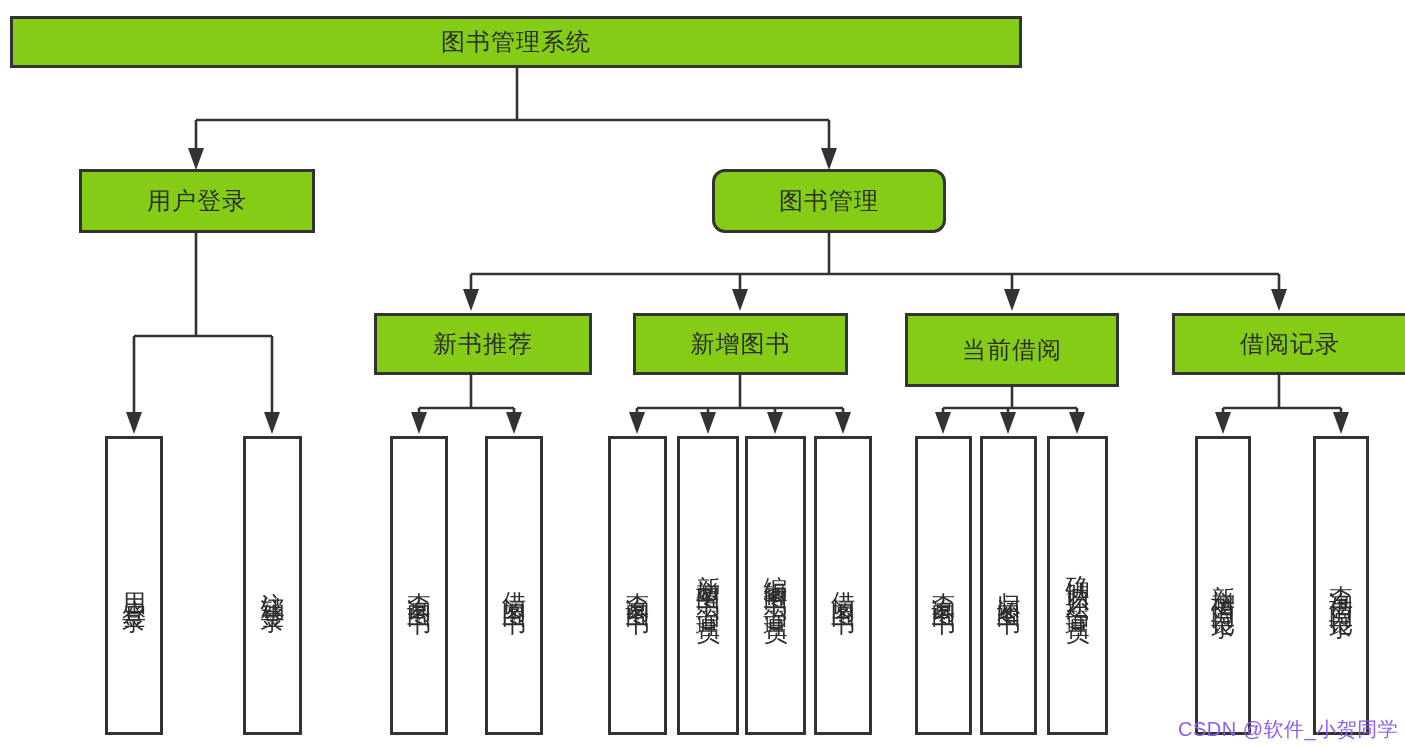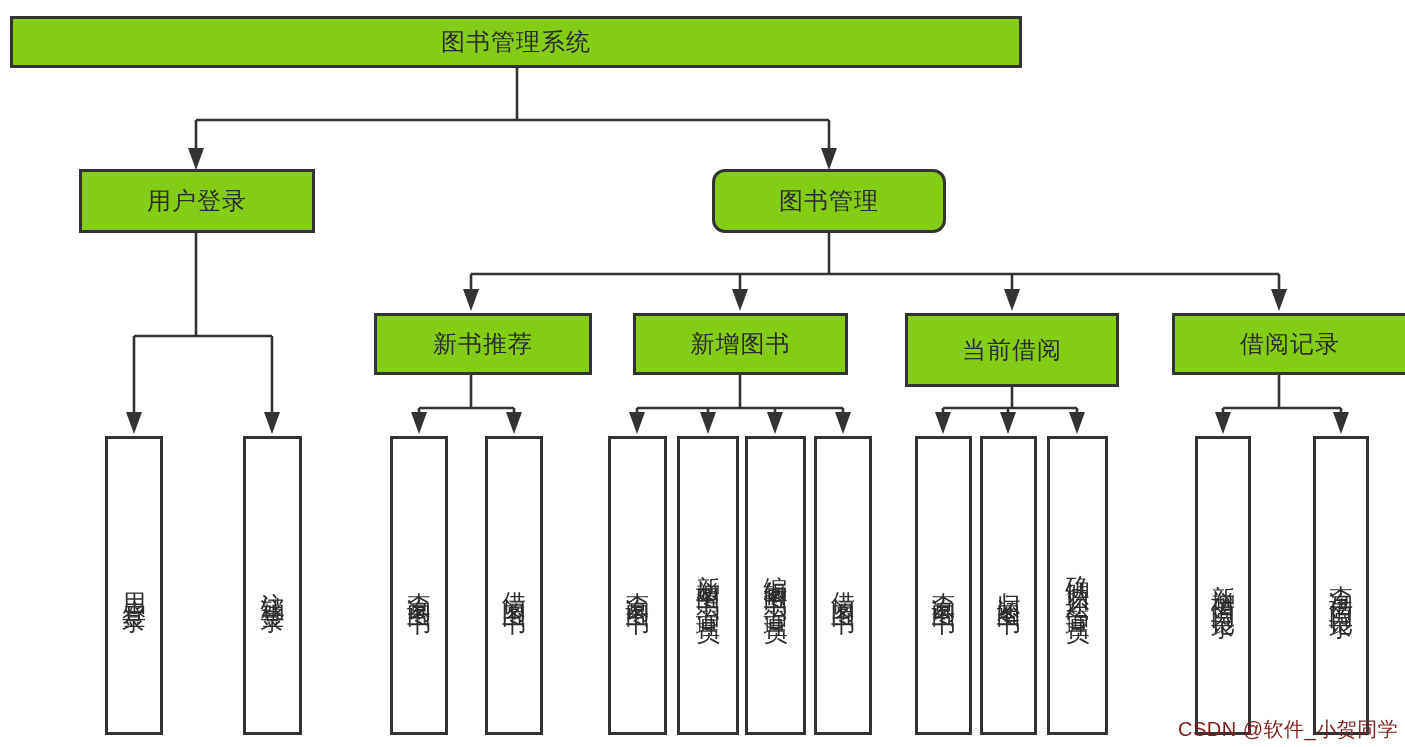--- a/index.html
+++ b/index.html
@@ -39,21 +39,21 @@
     writing-mode:vertical-rl;
     text-orientation:mixed;
     letter-spacing:6.5px;
     line-height:1;
   }
   .watermark{
     position:absolute;
     left:1178px;top:716px;
     font-size:20px;
     letter-spacing:0.5px;
-    color:#7f1d1d;
+    color:#8b5cf6;
     white-space:nowrap;
   }
 </style>
 </head>
 <body>
 
 <div class="canvas">
 
   <svg class="connectors" viewBox="0 0 1405 747" xmlns="http://www.w3.org/2000/svg">
     <g stroke="#333333" stroke-width="2.6" fill="none">

